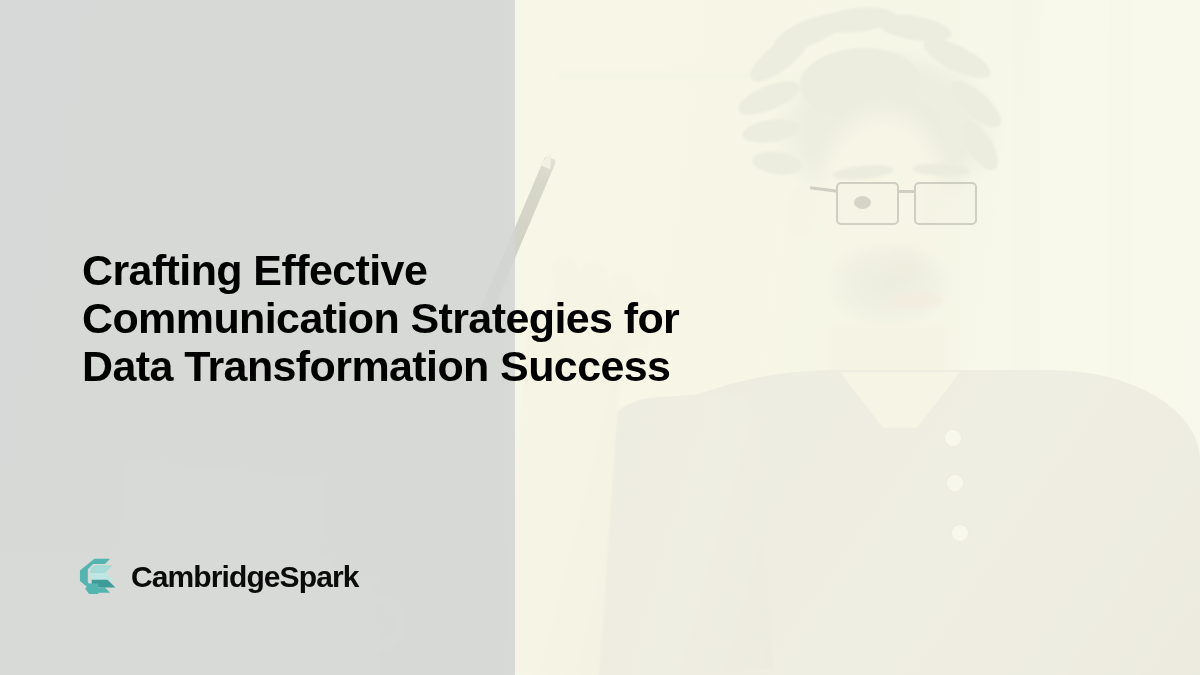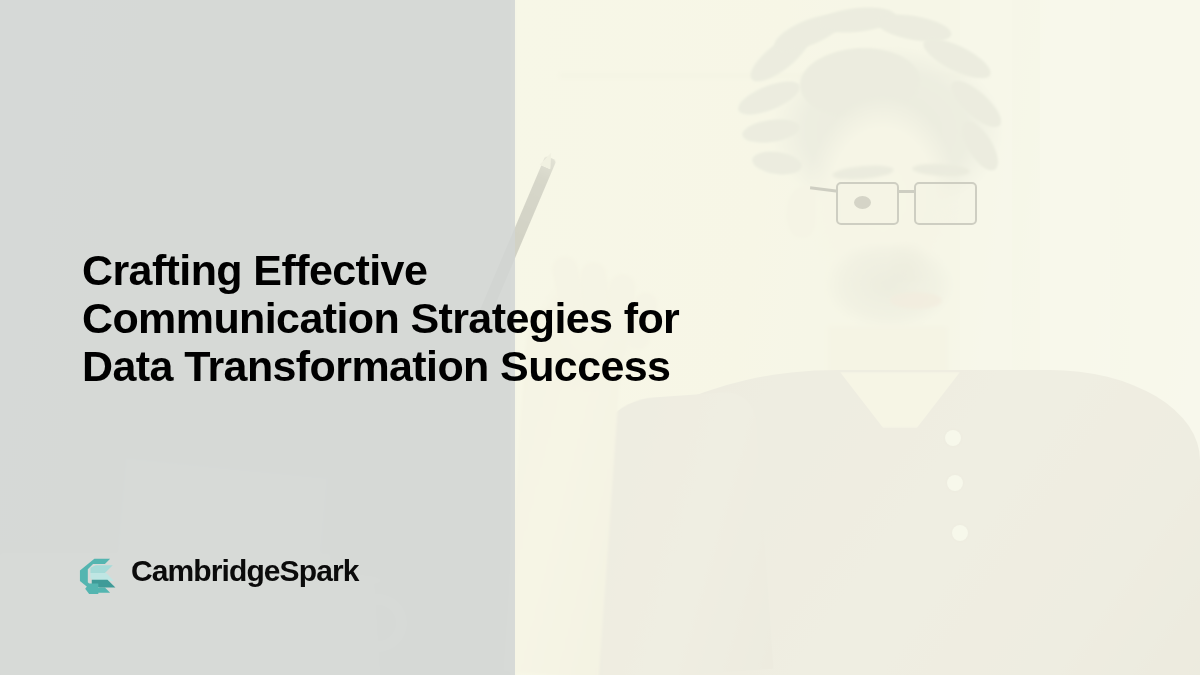--- a/index.html
+++ b/index.html
@@ -256,21 +256,21 @@
     font-weight:bold;
     font-size:43px;
     line-height:48px;
     letter-spacing:-0.6px;
     white-space:pre-line;
   }
 
   .logo {
     position:absolute;
     left:76px; top:556px;
-    display:flex; align-items:flex-start; gap:13px;
+    display:flex; align-items:center; gap:13px;
   }
   .logo-mark { width:42px; height:42px; display:block; }
   .logo-word {
     color:#0b0b0b;
     font-family:"Liberation Sans", sans-serif;
     font-weight:bold;
     font-size:30px;
     letter-spacing:-0.9px;
     line-height:1;
   }

